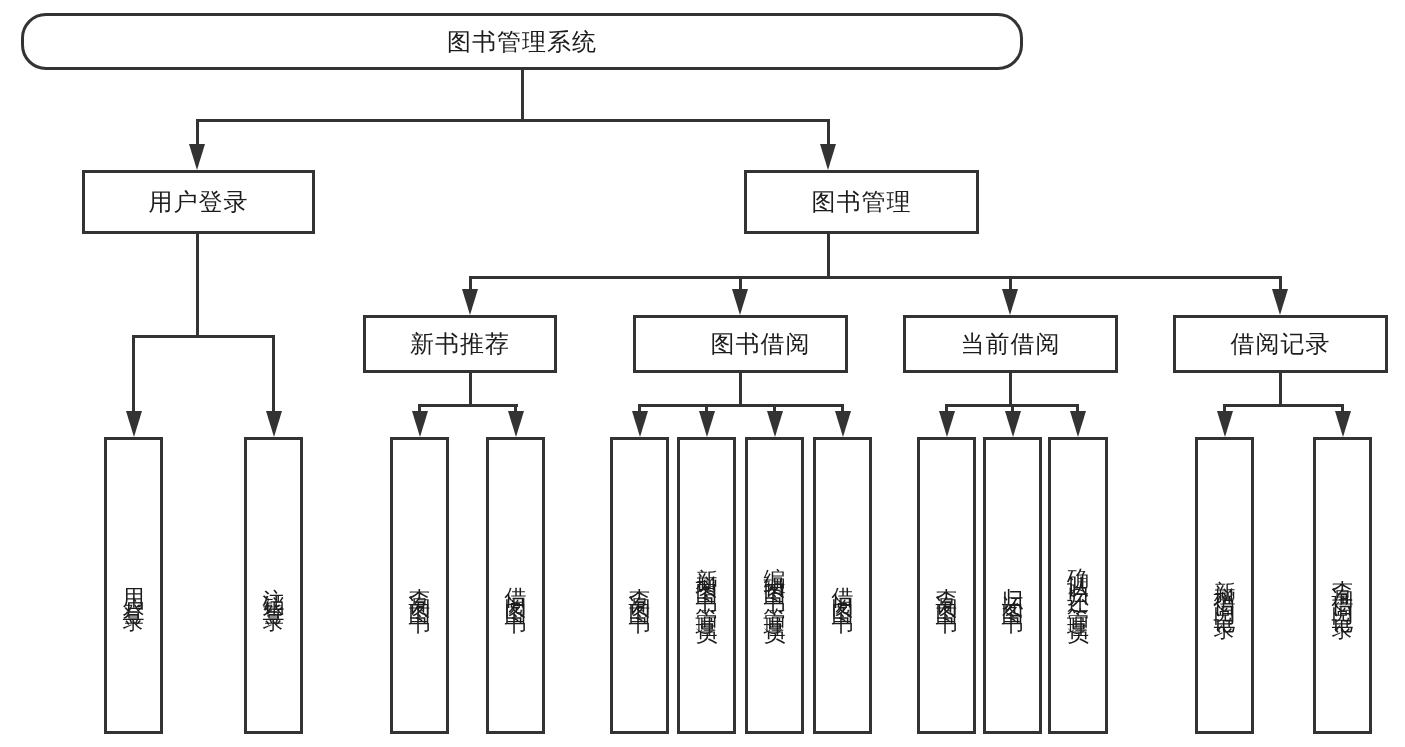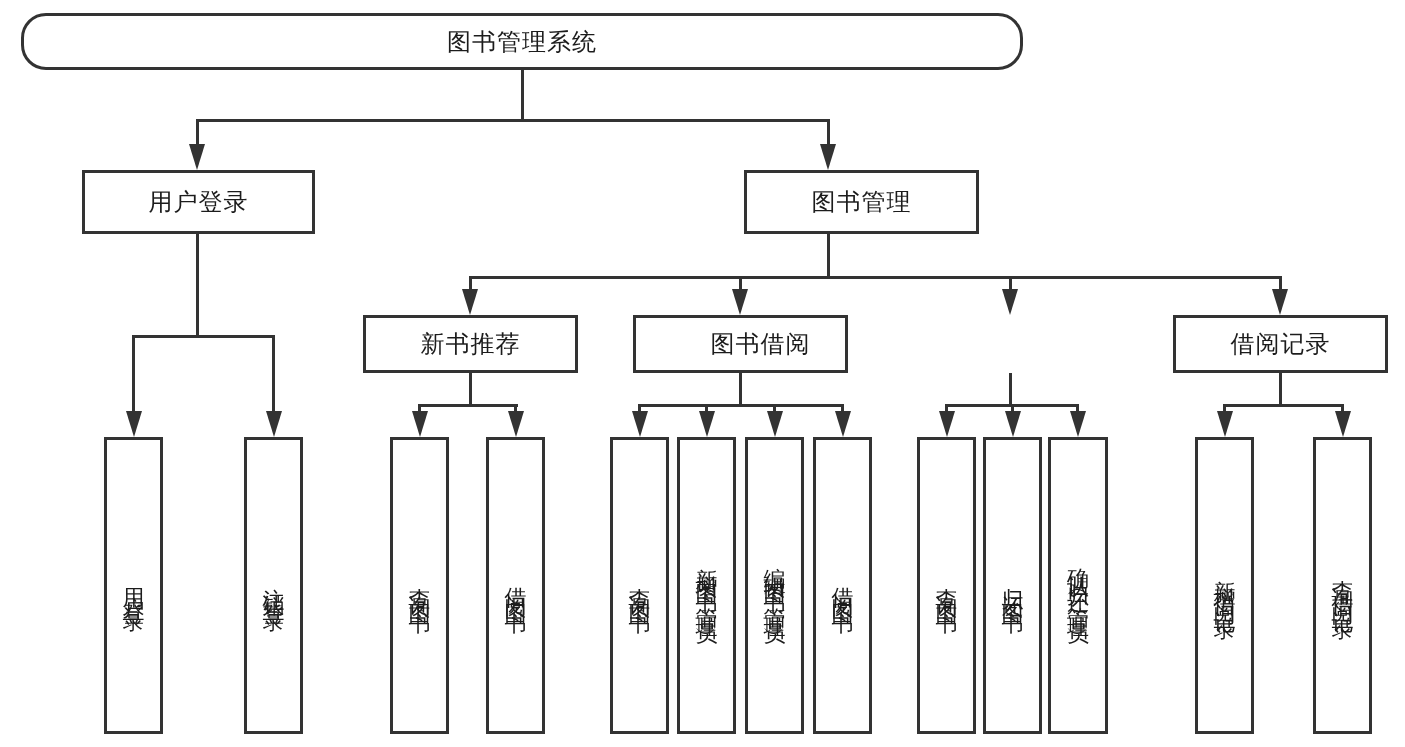--- a/index.html
+++ b/index.html
@@ -57,28 +57,31 @@
   </div>
 
   <div class="box" style="left:82px;top:170px;width:233px;height:64px;">
     <span class="lbl">用户登录</span>
   </div>
 
   <div class="box" style="left:744px;top:170px;width:235px;height:64px;">
     <span class="lbl">图书管理</span>
   </div>
 
-  <div class="box" style="left:363px;top:315px;width:215px;height:58px;">
+  <div class="box" style="left:363px;top:315px;width:194px;height:58px;">
     <span class="lbl">新书推荐</span>
   </div>
 
   <div class="box" style="left:633px;top:315px;width:215px;height:58px;padding-left:40px;">
     <span class="lbl">图书借阅</span>
   </div>
 
+  <div class="box" style="left:903px;top:315px;width:215px;height:58px;">
+    <span class="lbl">当前借阅</span>
+  </div>
 
   <div class="box" style="left:1173px;top:315px;width:215px;height:58px;">
     <span class="lbl">借阅记录</span>
   </div>
 
   <div class="box" style="left:104px;top:437px;width:59px;height:297px;">
     <span class="vtxt">用户登录</span>
   </div>
   <div class="box" style="left:244px;top:437px;width:59px;height:297px;">
     <span class="vtxt">注销登录</span>

